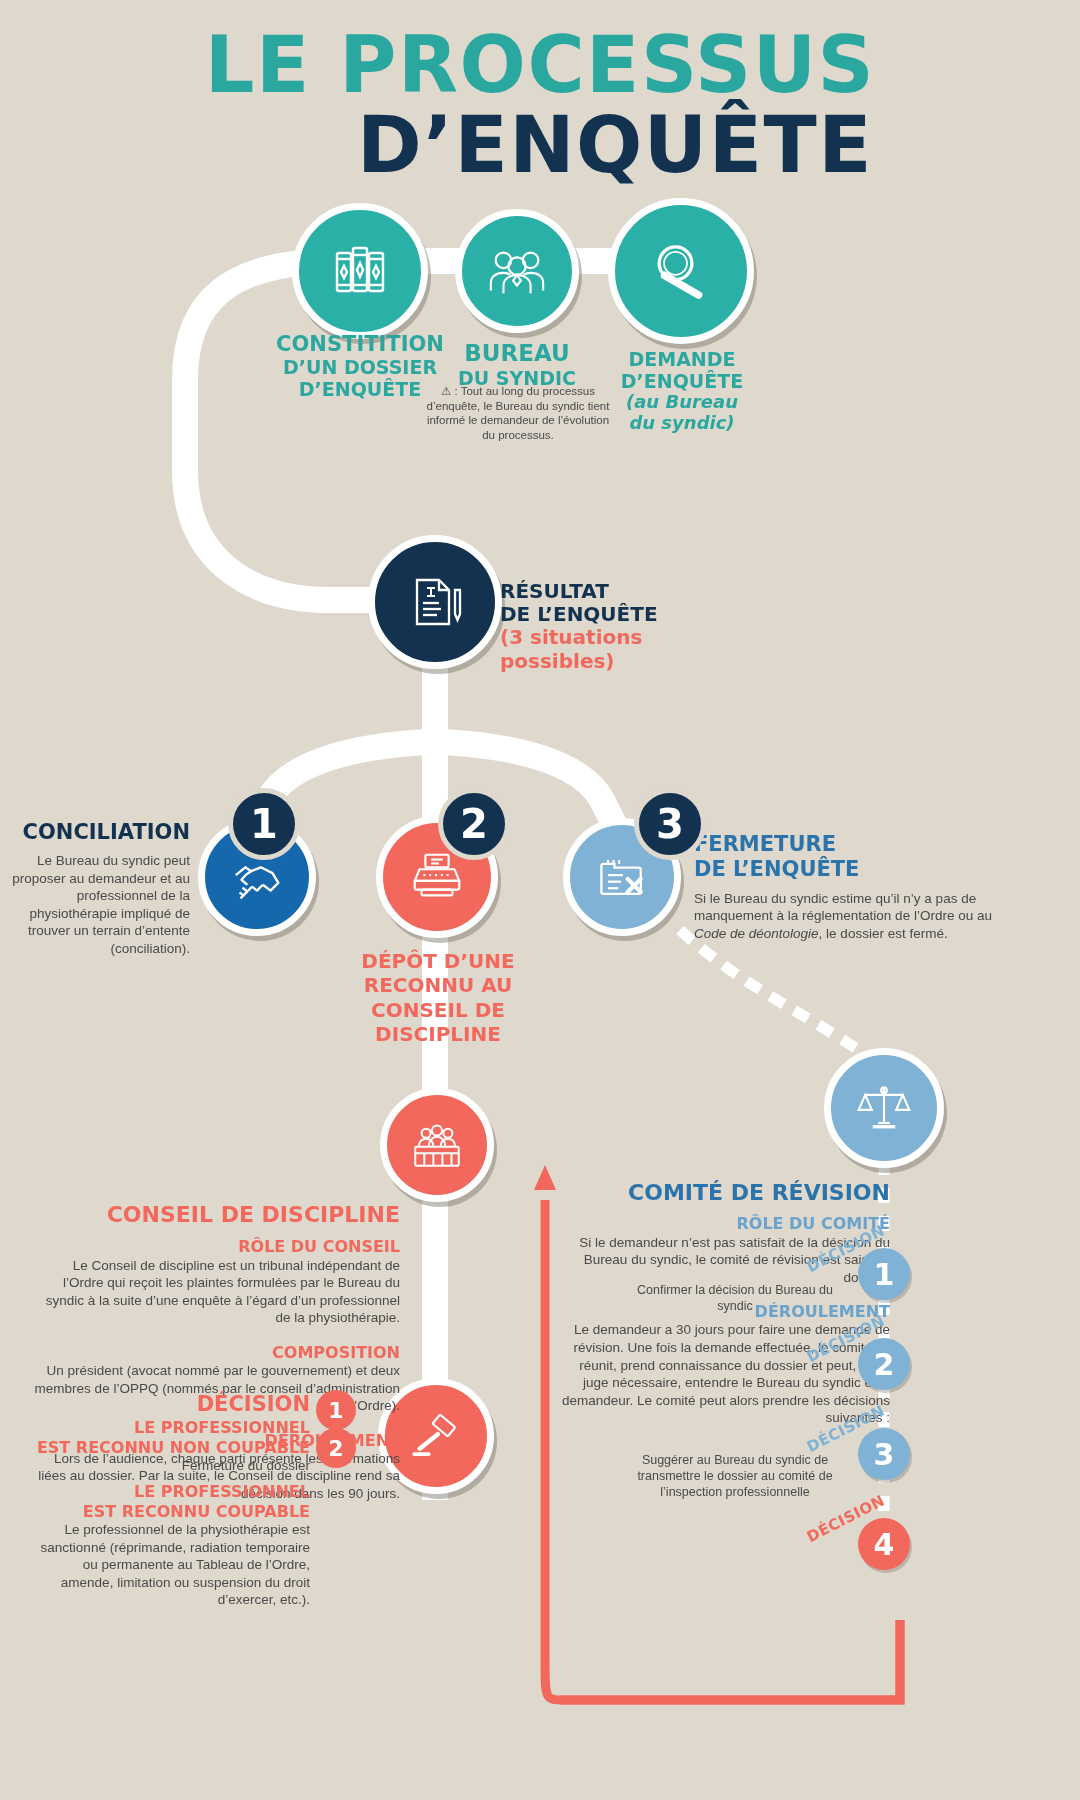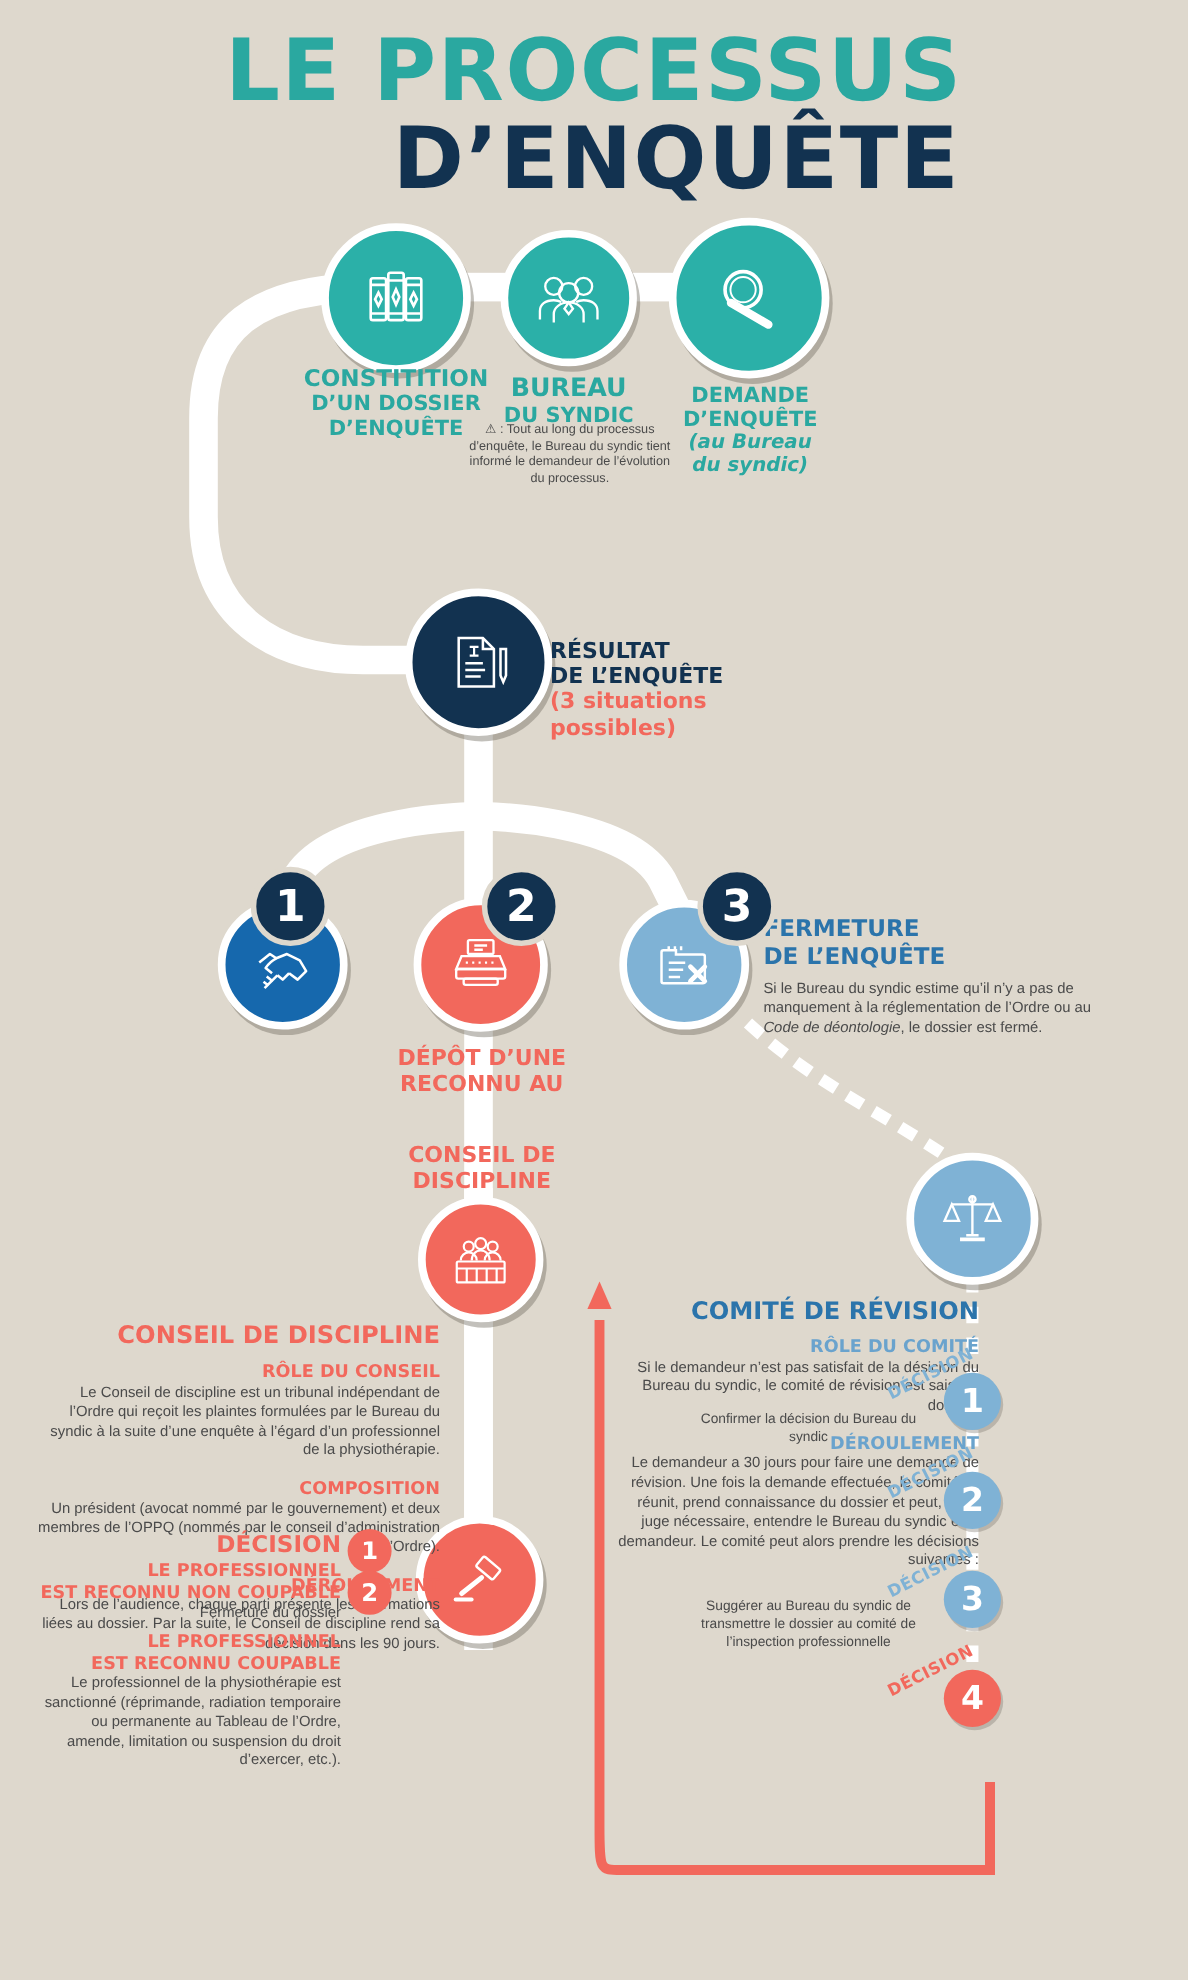--- a/index.html
+++ b/index.html
@@ -224,20 +224,24 @@
         <path d="M10 30 l10-8 6 4 10-4 12 6 6 10 -8 8 -8-6"></path>
         <path d="M38 40 l-6 6 -5-4"></path>
         <path d="M27 42 l-5 5 -5-4"></path>
         <path d="M22 47 l-4 4 -4-3"></path>
         <path d="M18 51 l-3 3"></path>
         <path d="M26 26 c-4 2-8 6-10 9 l6 5"></path>
       </svg>
     </span>
   </div>
   <div class="numbadge" style="left:228px; top:788px;">1</div>
+  <div class="txt rt" style="left:10px; top:820px; width:180px;">
+    <div class="h-navy" style="font-size:21px; line-height:1.15; margin-bottom:8px;">CONCILIATION</div>
+    <div class="body-sm rt">Le Bureau du syndic peut proposer au demandeur et au professionnel de la physiothérapie impliqué de trouver un terrain d’entente (conciliation).</div>
+  </div>
 
   <div class="node circ coral" style="left:376px; top:816px; width:122px; height:122px;">
     <span>
       <svg width="62" height="62" viewBox="0 0 64 64" fill="none" stroke="#fff" stroke-width="2.2">
         <rect x="20" y="9" width="24" height="13" rx="1.5"></rect>
         <path d="M14 24 h36 l5 12 H9 Z"></path>
         <rect x="9" y="36" width="46" height="9" rx="2"></rect>
         <rect x="16" y="45" width="32" height="6" rx="2"></rect>
         <line x1="18" y1="30" x2="20" y2="30"></line>
         <line x1="24" y1="30" x2="26" y2="30"></line>
@@ -246,21 +250,21 @@
         <line x1="42" y1="30" x2="44" y2="30"></line>
         <line x1="26" y1="14" x2="38" y2="14"></line>
         <line x1="26" y1="18" x2="34" y2="18"></line>
       </svg>
     </span>
   </div>
   <div class="numbadge" style="left:438px; top:788px;">2</div>
   <div class="txt ctr" style="left:330px; top:949px; width:216px;">
     <div class="h-coral" style="font-size:20px; line-height:1.22;">DÉPÔT D’UNE</div>
     <div class="h-coral" style="font-size:20px; line-height:1.22;">RECONNU AU</div>
-    <div class="h-coral" style="font-size:20px; line-height:1.22;margin-top:39px;">CONSEIL DE</div>
+    <div class="h-coral" style="font-size:20px; line-height:1.22;">CONSEIL DE</div>
     <div class="h-coral" style="font-size:20px; line-height:1.22;">DISCIPLINE</div>
   </div>
 
   <div class="node circ lblue" style="left:563px; top:818px; width:118px; height:118px;">
     <span>
       <svg width="60" height="60" viewBox="0 0 64 64" fill="none" stroke="#fff" stroke-width="2.4">
         <path d="M12 18 h12 v4 h26 a2 2 0 0 1 2 2 v24 a2 2 0 0 1 -2 2 H12 a2 2 0 0 1 -2-2 V20 a2 2 0 0 1 2-2 Z"></path>
         <line x1="17" y1="14" x2="17" y2="18"></line>
         <line x1="23" y1="14" x2="23" y2="18"></line>
         <line x1="29" y1="14" x2="29" y2="18"></line>

